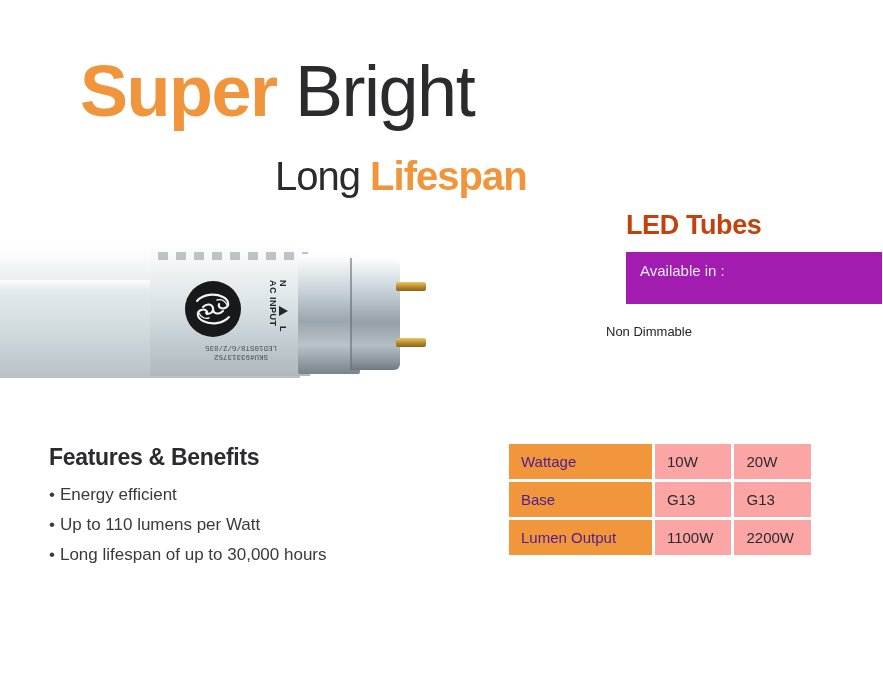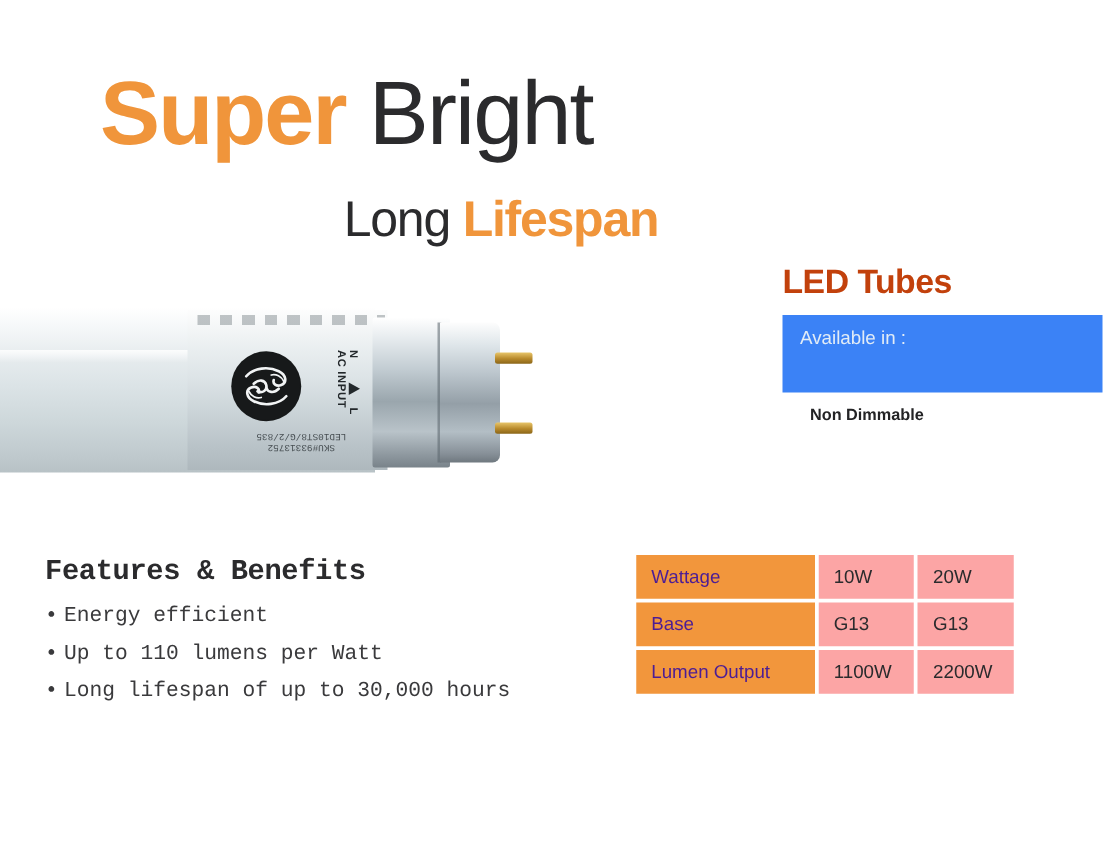--- a/index.html
+++ b/index.html
@@ -162,50 +162,49 @@
     position: absolute;
     left: 626px; top: 210px;
     font-size: 27px;
     font-weight: bold;
     color: #c2410c;
     letter-spacing: -0.4px;
   }
   #availability-box {
     position: absolute;
     left: 626px; top: 252px;
-    width: 256px; height: 62px;
-    background: #3b82f6;
+    width: 256px; height: 52px;
+    background: #a21caf;
     padding: 8px 0 0 14px;
   }
   .avail-label {
     font-size: 15px;
     color: #e2ecf6;
     line-height: 21px;
   }
   .avail-value {
     font-size: 21px;
     font-weight: bold;
     color: #ffffff;
     line-height: 28px;
     letter-spacing: -0.3px;
   }
   #non-dimmable {
     position: absolute;
-    left: 648px; top: 324px;
+    left: 606px; top: 324px;
     font-size: 13px;
-    font-weight: bold;
+    font-weight: normal;
     color: #232325;
   }
 
   
   #features-block {
     position: absolute;
-    left: 36px; top: 444px;
+    left: 49px; top: 444px;
     width: 420px;
-    font-family: Liberation Mono, monospace;
   }
   #features-title {
     font-size: 23px;
     font-weight: bold;
     color: #2B2B2D;
     letter-spacing: -0.3px;
     margin-bottom: 9px;
   }
   .feature-item {
     font-size: 17px;

